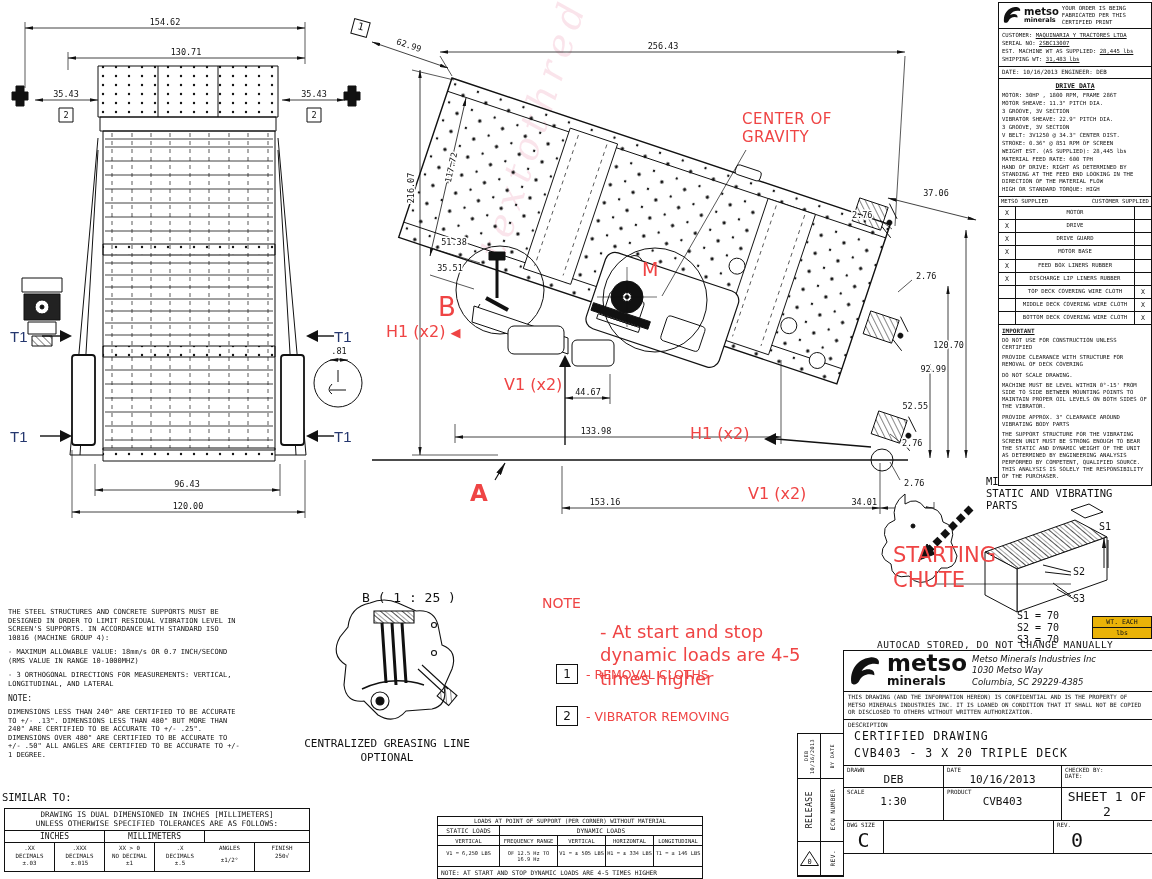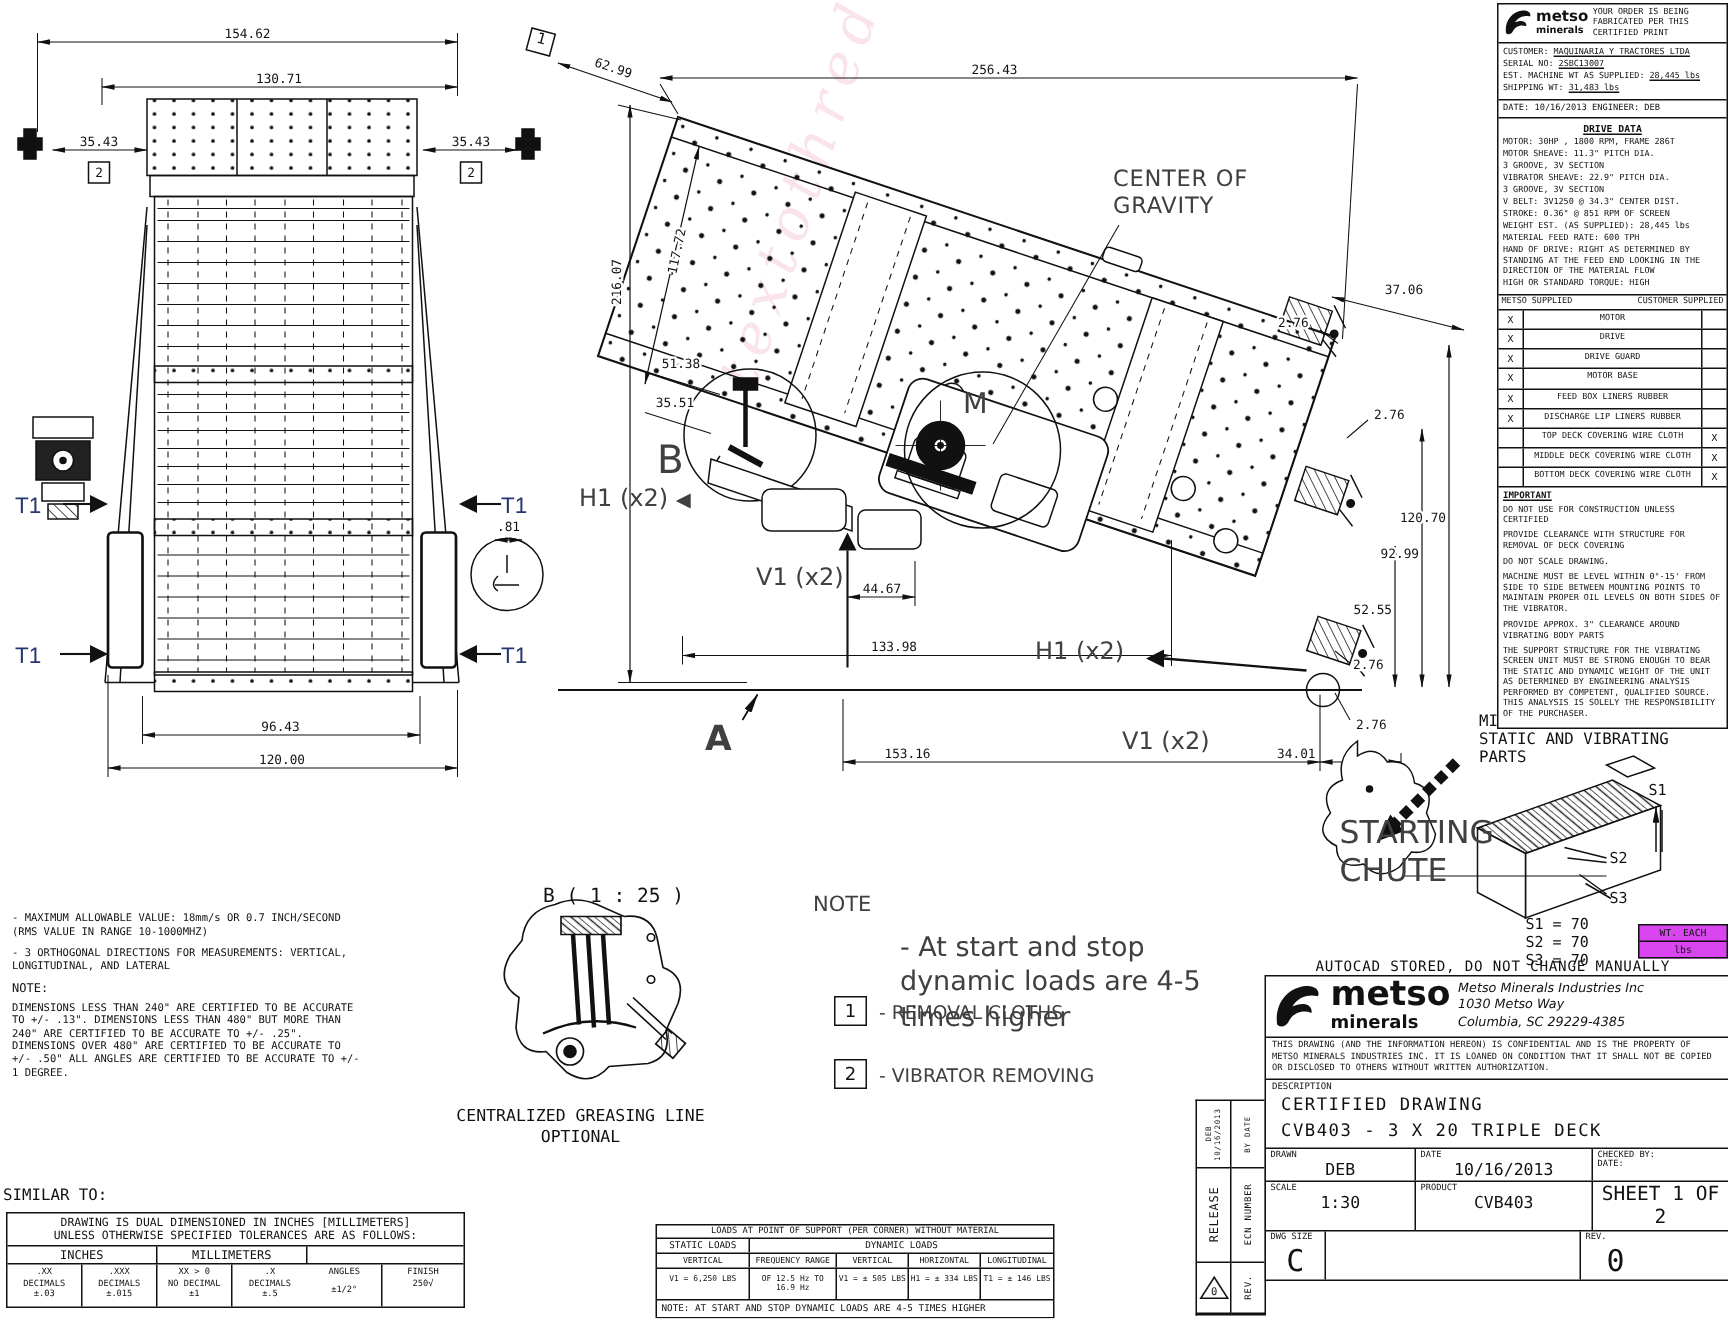--- a/index.html
+++ b/index.html
@@ -10,21 +10,21 @@
   svg line,svg path,svg rect,svg circle,svg polygon{vector-effect:non-scaling-stroke}
   .dl{stroke:#111;stroke-width:.8}
   .xl{stroke:#111;stroke-width:.7}
   .thin{stroke:#111;stroke-width:.8;fill:none}
   .dashed{stroke:#111;stroke-width:.7;fill:none;stroke-dasharray:4 4}
   .dt{font:8.5px "DejaVu Sans Mono",monospace;fill:#111;text-anchor:middle;
       paint-order:stroke fill;stroke:#fff;stroke-width:3px}
   .dt2{font:10px "DejaVu Sans Mono",monospace;fill:#111}
   .t1t{font:15px "Liberation Sans",sans-serif;fill:#25376e}
   .cbox{fill:#fff;stroke:#111;stroke-width:1}
-  .lblL{font-family:"DejaVu Sans",sans-serif;color:#404040}
+  .lblL{font-family:"DejaVu Sans",sans-serif;color:#ef4444}
   .callout{border:1.2px solid #111;background:#fff;text-align:center;
            font:10px "DejaVu Sans",sans-serif}
   .watermark{font:italic 38px "DejaVu Serif",serif;color:rgba(224,92,134,.17);
              letter-spacing:7px;transform:rotate(-72deg);transform-origin:0 0;white-space:nowrap}
   
   .icol{left:998px;top:2px;width:152px;border:1.2px solid #111;background:#fff;font-size:5.6px;line-height:1.25}
   .sec{border-bottom:1px solid #111;padding:2px 3px}
   .ohead{display:flex;gap:3px;align-items:center}
   .ologo{display:flex;gap:2px;align-items:center}
   .ologo .lt1{font:bold 10px "DejaVu Sans",sans-serif;line-height:.9}
@@ -85,21 +85,21 @@
   .tval.big{font-size:13px}
   .tbrow.last{border-bottom:none}
   .dnum{font-size:19px;letter-spacing:2px;text-align:center}
   .dsize{font-size:20px;text-align:center}
   
   .tbside{left:797px;top:733px;width:46px;height:142px;border:1.2px solid #111;border-right:none;
           display:grid;grid-template-columns:23px 1fr;grid-template-rows:45px 1fr 34px;background:#fff}
   .tbside div{border-right:1px solid #111;border-bottom:1px solid #111;display:flex;align-items:center;justify-content:center;overflow:hidden}
   .vt{writing-mode:vertical-rl;transform:rotate(180deg);font-size:6px;letter-spacing:.5px;text-align:center}
   .vt.sm{font-size:5px}
-  .wtbox{left:1092px;top:616px;width:58px;border:1.2px solid #111;background:#d946ef;text-align:center}
+  .wtbox{left:1092px;top:616px;width:58px;border:1.2px solid #111;background:#eab308;text-align:center}
   .wtbox .r1{font-size:6.5px;padding:1px 0}
   .wtbox .r2{font-size:6.5px;border-top:1px solid #111;padding:1px 0}
 </style>
 </head>
 <body>
 
 <div id="sheet">
 
   <div class="abs watermark" style="left:470px;top:250px">textothreduce</div>
 
@@ -525,20 +525,21 @@
           <div class="imp-p">MACHINE MUST BE LEVEL WITHIN 0°-15' FROM SIDE TO SIDE BETWEEN MOUNTING POINTS TO MAINTAIN PROPER OIL LEVELS ON BOTH SIDES OF THE VIBRATOR.</div>
           <div class="imp-p">PROVIDE APPROX. 3" CLEARANCE AROUND VIBRATING BODY PARTS</div>
           <div class="imp-p">THE SUPPORT STRUCTURE FOR THE VIBRATING SCREEN UNIT MUST BE STRONG ENOUGH TO BEAR THE STATIC AND DYNAMIC WEIGHT OF THE UNIT AS DETERMINED BY ENGINEERING ANALYSIS PERFORMED BY COMPETENT, QUALIFIED SOURCE. THIS ANALYSIS IS SOLELY THE RESPONSIBILITY OF THE PURCHASER.</div>
         </div>
     </div>
   </div>
 
   <div class="abs nleft">
     <div>
 
+    <p>THE STEEL STRUCTURES AND CONCRETE SUPPORTS MUST BE DESIGNED IN ORDER TO LIMIT RESIDUAL VIBRATION LEVEL IN SCREEN'S SUPPORTS. IN ACCORDANCE WITH STANDARD ISO 10816 (MACHINE GROUP 4):</p>
         <p>- MAXIMUM ALLOWABLE VALUE: 18mm/s OR 0.7 INCH/SECOND (RMS VALUE IN RANGE 10-1000MHZ)</p>
         <p>- 3 ORTHOGONAL DIRECTIONS FOR MEASUREMENTS: VERTICAL, LONGITUDINAL, AND LATERAL</p>
       </div>
     <div class="nlt">NOTE:</div>
     <div>DIMENSIONS LESS THAN 240" ARE CERTIFIED TO BE ACCURATE TO +/- .13". DIMENSIONS LESS THAN 480" BUT MORE THAN 240" ARE CERTIFIED TO BE ACCURATE TO +/- .25". DIMENSIONS OVER 480" ARE CERTIFIED TO BE ACCURATE TO +/- .50" ALL ANGLES ARE CERTIFIED TO BE ACCURATE TO +/- 1 DEGREE.</div>
   </div>
   <div class="abs" style="left:2px;top:791px;font-size:10.5px">SIMILAR TO:</div>
 
   <div class="abs tol">
     <div class="tol-h">

